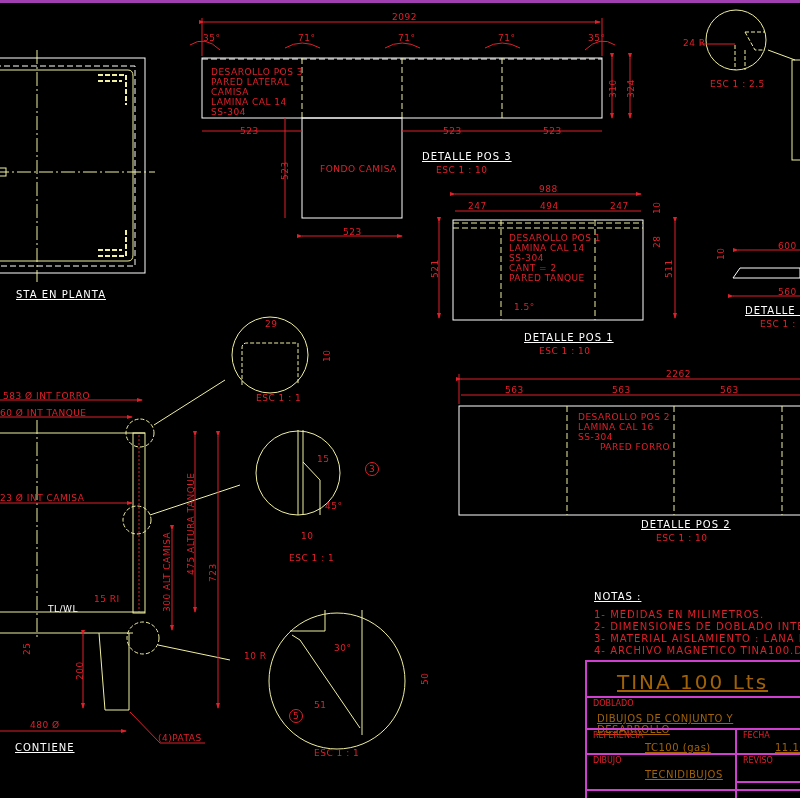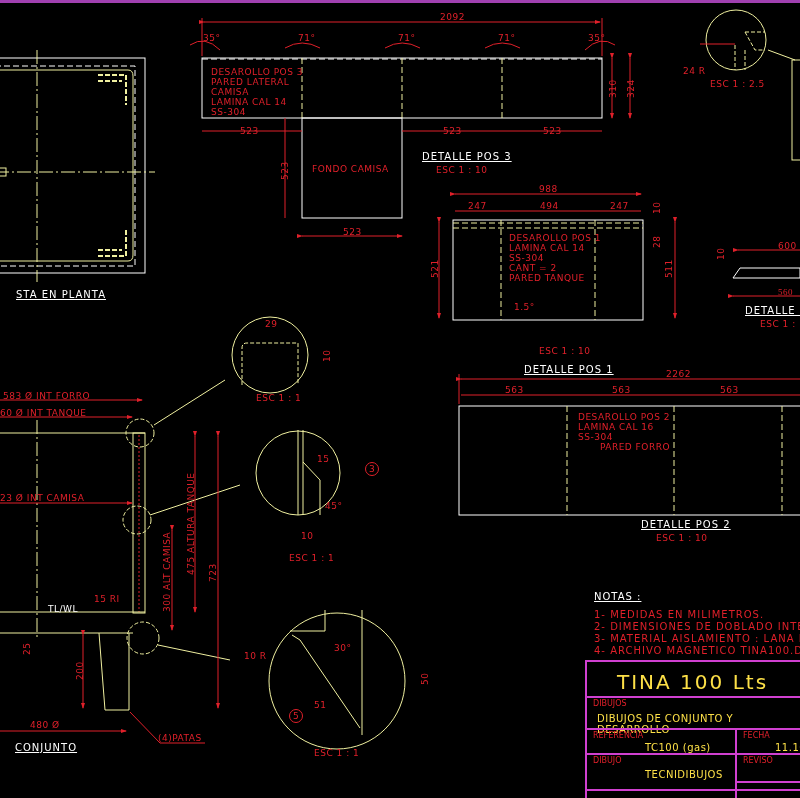--- a/index.html
+++ b/index.html
@@ -5,21 +5,21 @@
   html, body { margin:0; padding:0; background:#000; }
   body { width:800px; height:798px; overflow:hidden; position:relative; font-family:"DejaVu Sans", sans-serif; }
   #topbar { position:absolute; left:0; top:0; width:800px; height:3px; background:#a040b0; }
   svg { position:absolute; left:0; top:0; }
   .t { position:absolute; white-space:nowrap; color:#e0202a; font-size:9px; letter-spacing:0.5px; line-height:10px; }
   .tw { color:#ffffff; }
   .ul { text-decoration:underline; font-size:10px; letter-spacing:1px; }
   .vt { transform:rotate(-90deg); transform-origin:left top; }
   .tb-cell { position:absolute; border:2px solid #d040d0; box-sizing:border-box; }
   .tb-lbl { position:absolute; left:6px; top:1px; color:#e0202a; font-size:8px; }
-  .tb-val { position:absolute; color:#fde047; font-size:10px; letter-spacing:0.5px; }
+  .tb-val { position:absolute; color:#a16207; font-size:10px; letter-spacing:0.5px;text-decoration:underline; }
 </style>
 </head>
 <body>
 
 <div id="topbar"></div>
 
 <svg width="800" height="798">
   <defs>
     <marker id="ar" markerWidth="6" markerHeight="6" refX="5" refY="3" orient="auto">
         <path d="M0,1 L6,3 L0,5z" fill="#e0202a"></path>
@@ -133,69 +133,69 @@
     <path d="M242,385 L242,348 Q242,343 247,343 L298,343 L298,385" stroke-dasharray="4,2"></path>
     <circle cx="298" cy="473" r="42"></circle>
     <path d="M298,430 L298,515 M303,430 L303,515 M303,462 L320,480 L320,515"></path>
     <circle cx="337" cy="681" r="68"></circle>
     <path d="M290,631 L325,631 M325,610 L325,631 M362,610 L362,735 M292,635 L300,640 L360,728"></path>
   </g>
 </svg>
 
 <div class="t tw ul" style="left:16px;top:290px;">STA EN PLANTA</div>
 
-<div class="t" style="left:392px;top:12px;margin-left:48px;">2092</div>
+<div class="t" style="left:392px;top:12px;">2092</div>
 <div class="t" style="left:203px;top:33px;">35°</div>
 <div class="t" style="left:298px;top:33px;">71°</div>
 <div class="t" style="left:398px;top:33px;">71°</div>
 <div class="t" style="left:498px;top:33px;">71°</div>
 <div class="t" style="left:588px;top:33px;">35°</div>
 <div style="position:absolute;left:211px;top:67px;">
   <div class="t" style="position:relative;">DESAROLLO POS 3</div>
   <div class="t" style="position:relative;">PARED LATERAL</div>
   <div class="t" style="position:relative;">CAMISA</div>
   <div class="t" style="position:relative;">LAMINA CAL 14</div>
   <div class="t" style="position:relative;">SS-304</div>
 </div>
 <div class="t vt" style="left:608px;top:98px;">310</div>
 <div class="t vt" style="left:626px;top:98px;">324</div>
 <div class="t" style="left:240px;top:126px;">523</div>
 <div class="t" style="left:443px;top:126px;">523</div>
 <div class="t" style="left:543px;top:126px;">523</div>
-<div class="t" style="left:312px;top:164px;">FONDO CAMISA</div>
+<div class="t" style="left:320px;top:164px;">FONDO CAMISA</div>
 <div class="t vt" style="left:280px;top:180px;">523</div>
 <div class="t" style="left:343px;top:227px;">523</div>
 <div class="t tw ul" style="left:422px;top:152px;">DETALLE POS 3</div>
 <div class="t" style="left:436px;top:165px;">ESC 1 : 10</div>
 
-<div class="t" style="left:683px;top:38px;margin-top:28px;">24 R</div>
+<div class="t" style="left:683px;top:38px;">24 R</div>
 <div class="t" style="left:710px;top:79px;">ESC 1 : 2.5</div>
 
 <div class="t" style="left:539px;top:184px;">988</div>
 <div class="t" style="left:468px;top:201px;">247</div>
 <div class="t" style="left:540px;top:201px;">494</div>
 <div class="t" style="left:610px;top:201px;">247</div>
 <div style="position:absolute;left:509px;top:233px;">
   <div class="t" style="position:relative;">DESAROLLO POS 1</div>
   <div class="t" style="position:relative;">LAMINA CAL 14</div>
   <div class="t" style="position:relative;">SS-304</div>
   <div class="t" style="position:relative;">CANT = 2</div>
   <div class="t" style="position:relative;">PARED TANQUE</div>
 </div>
 <div class="t vt" style="left:430px;top:278px;">521</div>
 <div class="t vt" style="left:664px;top:278px;">511</div>
 <div class="t vt" style="left:652px;top:214px;">10</div>
 <div class="t vt" style="left:652px;top:248px;">28</div>
 <div class="t" style="left:514px;top:302px;">1.5°</div>
-<div class="t tw ul" style="left:524px;top:333px;margin-top:32px;">DETALLE POS 1</div>
+<div class="t tw ul" style="left:524px;top:333px;">DETALLE POS 1</div>
 <div class="t" style="left:539px;top:346px;">ESC 1 : 10</div>
 
 <div class="t vt" style="left:716px;top:260px;">10</div>
 <div class="t" style="left:778px;top:241px;">600</div>
-<div class="t" style="left:778px;top:287px;font-family:Liberation Serif, serif;">560</div>
+<div class="t" style="left:778px;top:287px;">560</div>
 <div class="t tw ul" style="left:745px;top:306px;">DETALLE P</div>
 <div class="t" style="left:760px;top:319px;">ESC 1 :</div>
 
 <div class="t" style="left:666px;top:369px;">2262</div>
 <div class="t" style="left:505px;top:385px;">563</div>
 <div class="t" style="left:612px;top:385px;">563</div>
 <div class="t" style="left:720px;top:385px;">563</div>
 <div style="position:absolute;left:578px;top:412px;">
   <div class="t" style="position:relative;">DESAROLLO POS 2</div>
   <div class="t" style="position:relative;">LAMINA CAL 16</div>
@@ -225,36 +225,36 @@
 <div class="t" style="left:0px;top:493px;">23 Ø INT CAMISA</div>
 <div class="t tw" style="left:48px;top:604px;">TL/WL</div>
 <div class="t" style="left:94px;top:594px;">15 RI</div>
 <div class="t vt" style="left:22px;top:655px;">25</div>
 <div class="t vt" style="left:75px;top:680px;">200</div>
 <div class="t" style="left:30px;top:720px;">480 Ø</div>
 <div class="t" style="left:158px;top:733px;">(4)PATAS</div>
 <div class="t vt" style="left:162px;top:612px;">300 ALT CAMISA</div>
 <div class="t vt" style="left:186px;top:575px;">475 ALTURA TANQUE</div>
 <div class="t vt" style="left:208px;top:582px;">723</div>
-<div class="t tw ul" style="left:15px;top:743px;">CONJUNTO</div>
+<div class="t tw ul" style="left:15px;top:743px;">CONTIENE</div>
 
 <div class="t tw ul" style="left:594px;top:592px;">NOTAS :</div>
 <div style="position:absolute;left:594px;top:609px;">
   <div class="t" style="position:relative;font-size:10px;line-height:12px;letter-spacing:1px;">1-  MEDIDAS EN MILIMETROS.</div>
   <div class="t" style="position:relative;font-size:10px;line-height:12px;letter-spacing:1px;">2-  DIMENSIONES DE DOBLADO INTER</div>
   <div class="t" style="position:relative;font-size:10px;line-height:12px;letter-spacing:1px;">3-  MATERIAL AISLAMIENTO : LANA D</div>
   <div class="t" style="position:relative;font-size:10px;line-height:12px;letter-spacing:1px;">4-  ARCHIVO MAGNETICO TINA100.DWG</div>
 </div>
 
 <div>
   <div class="tb-cell" style="left:585px;top:660px;width:220px;height:38px;">
     <div class="tb-val" style="left:30px;top:8px;font-size:20px;letter-spacing:2px;">TINA 100 Lts</div>
   </div>
   <div class="tb-cell" style="left:585px;top:696px;width:220px;height:34px;">
-    <div class="tb-lbl">DIBUJOS</div>
+    <div class="tb-lbl">DOBLADO</div>
     <div class="tb-val" style="left:10px;top:15px;">DIBUJOS DE CONJUNTO Y DESARROLLO</div>
   </div>
   <div class="tb-cell" style="left:585px;top:728px;width:152px;height:27px;">
     <div class="tb-lbl">REFERENCIA</div>
     <div class="tb-val" style="left:58px;top:12px;">TC100 (gas)</div>
   </div>
   <div class="tb-cell" style="left:735px;top:728px;width:70px;height:27px;">
     <div class="tb-lbl">FECHA</div>
     <div class="tb-val" style="left:38px;top:12px;">11.10</div>
   </div>

